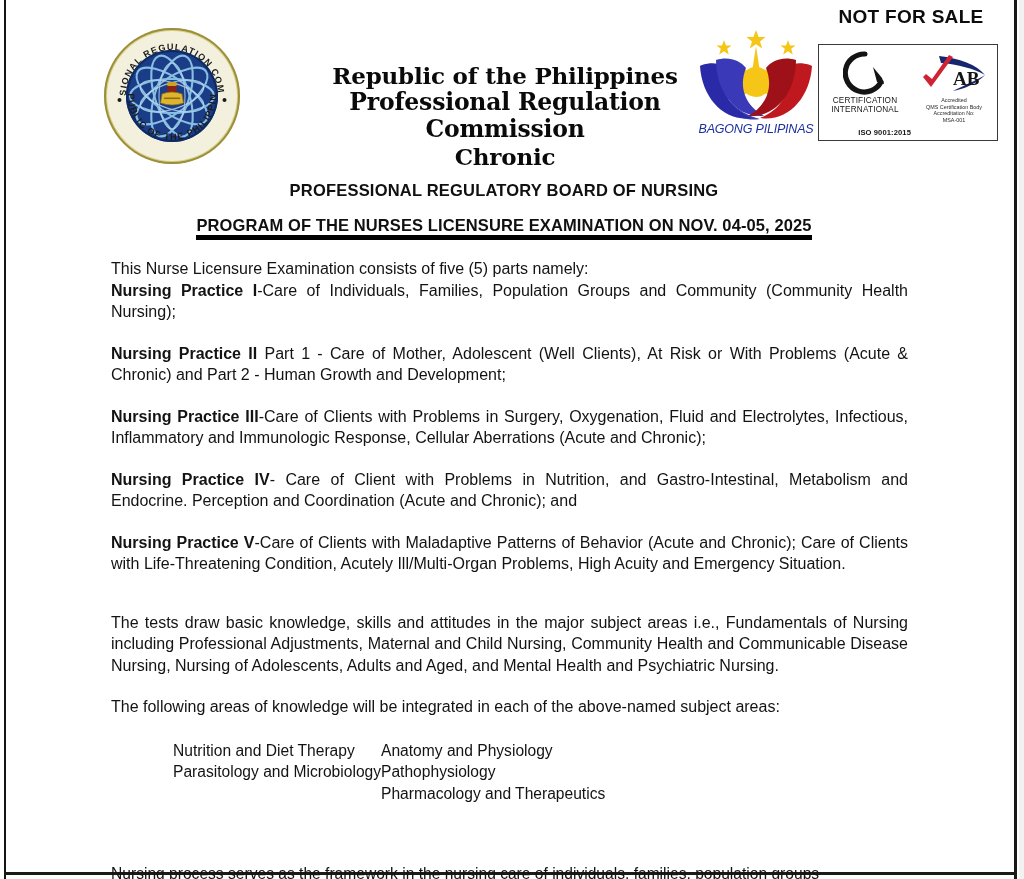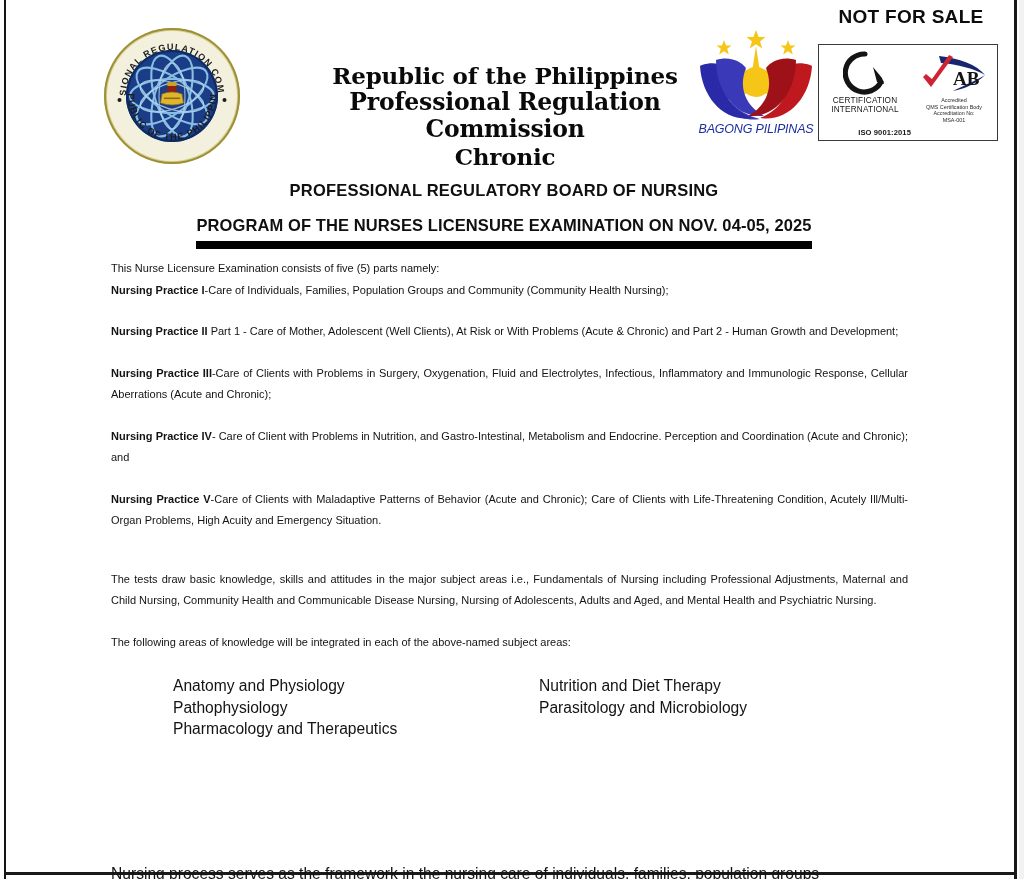--- a/index.html
+++ b/index.html
@@ -182,33 +182,33 @@
     position: absolute;
     left: 0; top: 216px;
     width: 1008px;
     text-align: center;
     font-weight: bold;
     font-size: 16.5px;
     color: #101010;
     letter-spacing: 0.1px;
   }
   .program-title span {
-    border-bottom: 8px solid #000000;
-    padding-bottom: 7px;
+    border-bottom: 5px solid #000000;
+    padding-bottom: 1px;
   }
 
   
   .body-area {
     position: absolute;
     left: 111px; top: 258px;
     width: 797px;
   }
   .para {
     text-align: justify;
-    font-size: 11px;
+    font-size: 16px;
     line-height: 21.5px;
     color: #131313;
     margin: 0;
   }
   .para b { font-weight: bold; }
   .gap-md { height: 20px; }
   .gap-lg { height: 37px; }
 
   .subjects {
     margin-top: 22px;
@@ -375,26 +375,26 @@
     <div class="gap-md"></div>
     <p class="para"><b><span>Nursing Practice</span> <span>IV</span></b><span>- Care of Client with Problems in Nutrition, and Gastro-Intestinal, Metabolism and Endocrine. Perception and Coordination (Acute and Chronic); and</span></p>
     <div class="gap-md"></div>
     <p class="para"><b><span>Nursing Practice</span> <span>V</span></b><span>-Care of Clients with Maladaptive Patterns of Behavior (Acute and Chronic); Care of Clients with Life-Threatening Condition, Acutely Ill/Multi-Organ Problems, High Acuity and Emergency Situation.</span></p>
     <div class="gap-lg"></div>
     <p class="para">The tests draw basic knowledge, skills and attitudes in the major subject areas i.e., Fundamentals of Nursing including Professional Adjustments, Maternal and Child Nursing, Community Health and Communicable Disease Nursing, Nursing of Adolescents, Adults and Aged, and Mental Health and Psychiatric Nursing.</p>
     <div class="gap-md"></div>
     <p class="para">The following areas of knowledge will be integrated in each of the above-named subject areas:</p>
 
     <div class="subjects">
+      <div class="subj-col col2">
+        <div>Nutrition and Diet Therapy</div>
+        <div>Parasitology and Microbiology</div>
+      </div>
       <div class="subj-col col1">
         <div>Anatomy and Physiology</div>
         <div>Pathophysiology</div>
         <div>Pharmacology and Therapeutics</div>
       </div>
-      <div class="subj-col col2">
-        <div>Nutrition and Diet Therapy</div>
-        <div>Parasitology and Microbiology</div>
-      </div>
     </div>
   </div>
 
   <div class="last-line">Nursing process serves as the framework in the nursing care of individuals, families, population groups</div>
 </div>
 
 </body></html>

